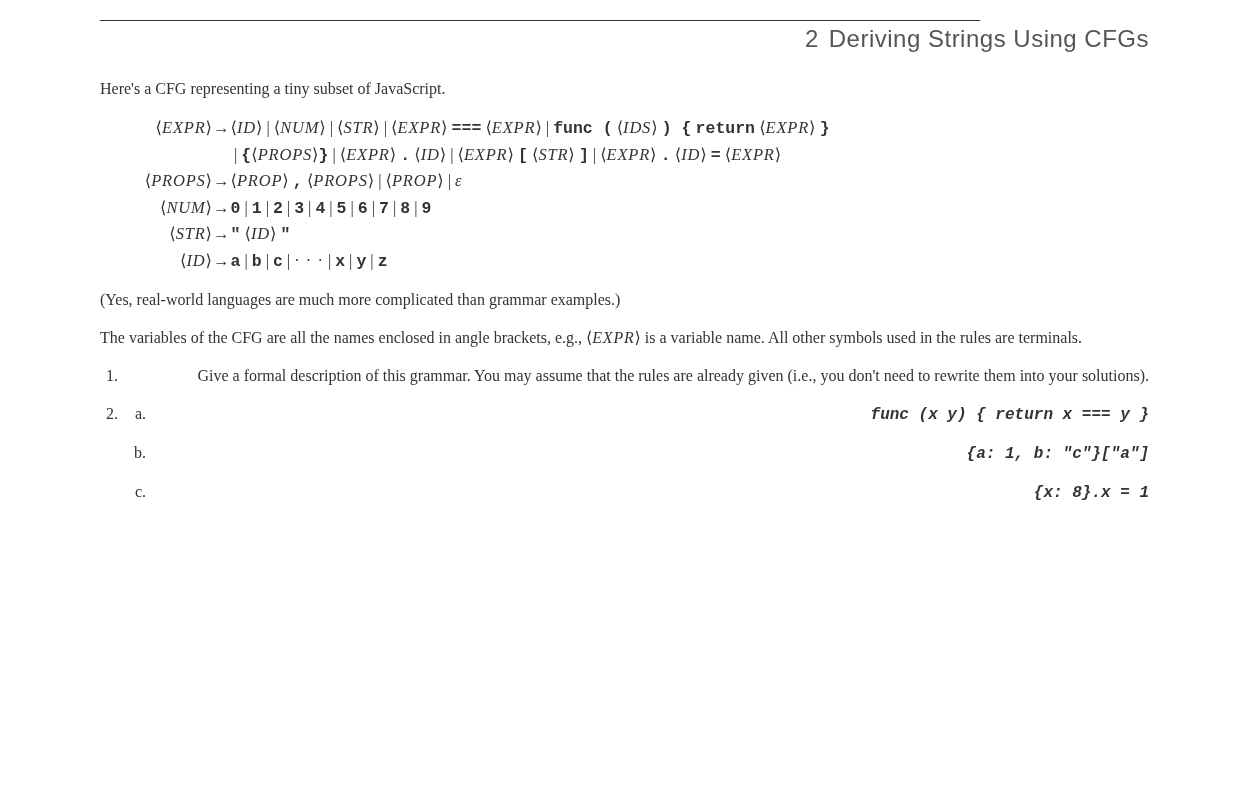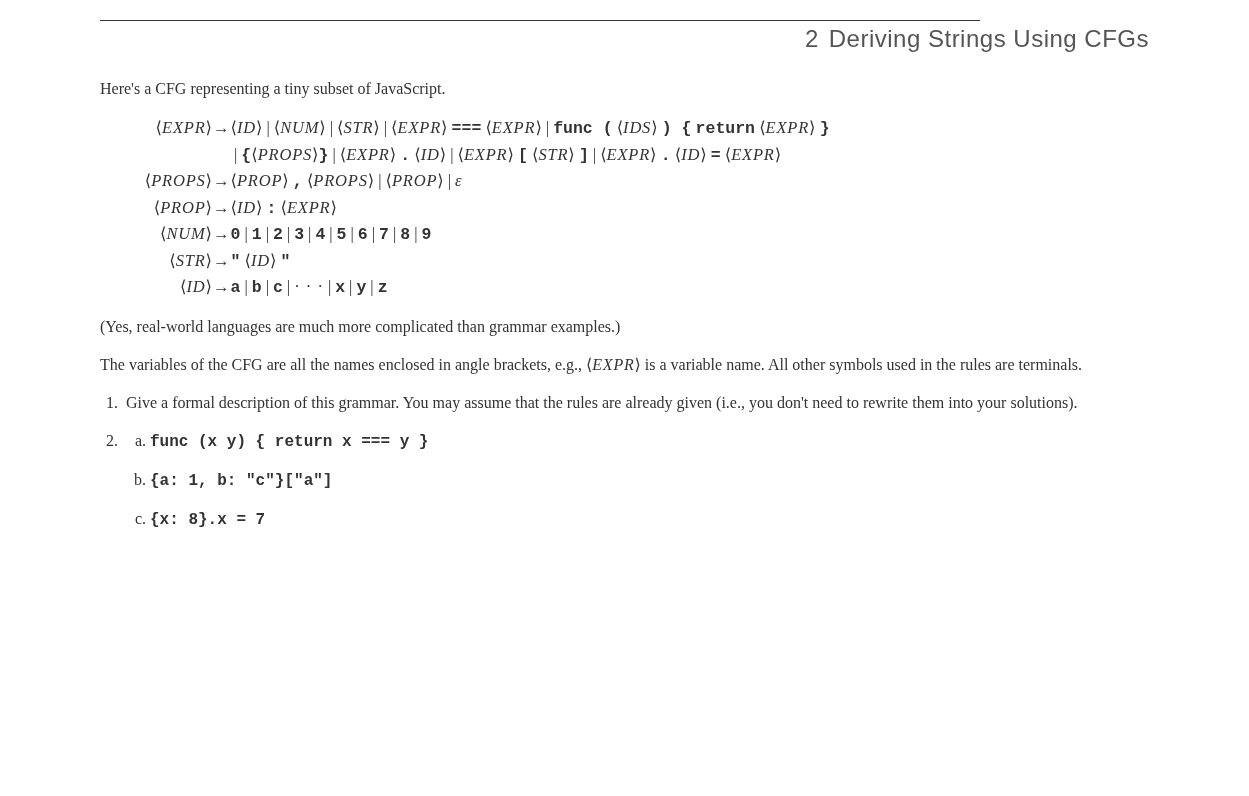--- a/index.html
+++ b/index.html
@@ -51,36 +51,37 @@
   .angle { font-style: normal; }
   .term { font-family: 'Courier New', monospace; font-style: normal; font-weight: bold; letter-spacing: 0; }
   .bar { padding: 0 4px; font-style: normal; }
   .eps { font-style: italic; }
   .dots { font-style: normal; letter-spacing: 1px; }
   .cont { padding-left: 112px; display:block;}
   .question-list {
     list-style: decimal;
     padding-left: 22px;
     margin: 0;
+    text-align: right;
   }
   .question-list > li {
     padding-left: 4px;
     margin-bottom: 14px;
     line-height: 1.5;
   }
   .sub-list {
     list-style: lower-alpha;
     padding-left: 24px;
     margin-top: 14px;
   }
   .sub-list > li {
     margin-bottom: 14px;
     font-family: Georgia, serif;
   }
-  .code { font-family: 'Courier New', monospace; font-weight: bold; }
+  .code { font-family: 'Courier New', monospace; font-weight: bold; font-style: italic; }
 </style>
 </head>
 <body>
 
 <hr class="rule-hr">
 <h2 class="section-heading">
   <span class="section-num">2</span><span>Deriving Strings Using CFGs</span>
 </h2>
 
 <p>Here's a CFG representing a tiny subset of JavaScript.</p>
@@ -92,23 +93,20 @@
   </div>
 
   <div class="grammar-row cont">
     <span class="bar">|</span><span class="term">{</span><span class="angle">⟨</span><span class="nt">PROPS</span><span class="angle">⟩</span><span class="term">}</span><span class="bar">|</span><span class="angle">⟨</span><span class="nt">EXPR</span><span class="angle">⟩</span> <span class="term">.</span> <span class="angle">⟨</span><span class="nt">ID</span><span class="angle">⟩</span><span class="bar">|</span><span class="angle">⟨</span><span class="nt">EXPR</span><span class="angle">⟩</span> <span class="term">[</span> <span class="angle">⟨</span><span class="nt">STR</span><span class="angle">⟩</span> <span class="term">]</span><span class="bar">|</span><span class="angle">⟨</span><span class="nt">EXPR</span><span class="angle">⟩</span> <span class="term">.</span> <span class="angle">⟨</span><span class="nt">ID</span><span class="angle">⟩</span> <span class="term">=</span> <span class="angle">⟨</span><span class="nt">EXPR</span><span class="angle">⟩</span>
   </div>
 
   <div class="grammar-row">
     <span class="lhs"><span class="angle">⟨</span><span class="nt">PROPS</span><span class="angle">⟩</span></span><span class="arrow">→</span><span class="angle">⟨</span><span class="nt">PROP</span><span class="angle">⟩</span> <span class="term">,</span> <span class="angle">⟨</span><span class="nt">PROPS</span><span class="angle">⟩</span><span class="bar">|</span><span class="angle">⟨</span><span class="nt">PROP</span><span class="angle">⟩</span><span class="bar">|</span><span class="eps">ε</span>
   </div>
 
-  <div class="grammar-row">
-    <span class="lhs"><span class="angle">⟨</span><span class="nt">PROP</span><span class="angle">⟩</span></span><span class="arrow">→</span><span class="angle">⟨</span><span class="nt">ID</span><span class="angle">⟩</span> <span class="term">:</span> <span class="angle">⟨</span><span class="nt">EXPR</span><span class="angle">⟩</span>
-  </div>
 
   <div class="grammar-row">
     <span class="lhs"><span class="angle">⟨</span><span class="nt">NUM</span><span class="angle">⟩</span></span><span class="arrow">→</span><span class="term">0</span><span class="bar">|</span><span class="term">1</span><span class="bar">|</span><span class="term">2</span><span class="bar">|</span><span class="term">3</span><span class="bar">|</span><span class="term">4</span><span class="bar">|</span><span class="term">5</span><span class="bar">|</span><span class="term">6</span><span class="bar">|</span><span class="term">7</span><span class="bar">|</span><span class="term">8</span><span class="bar">|</span><span class="term">9</span>
   </div>
 
   <div class="grammar-row">
     <span class="lhs"><span class="angle">⟨</span><span class="nt">STR</span><span class="angle">⟩</span></span><span class="arrow">→</span><span class="term">"</span> <span class="angle">⟨</span><span class="nt">ID</span><span class="angle">⟩</span> <span class="term">"</span>
   </div>
 
 
@@ -123,16 +121,16 @@
 <p>
   <span>The variables of the CFG are all the names enclosed in angle brackets, e.g., </span><span class="angle">⟨</span><span class="nt">EXPR</span><span class="angle">⟩</span><span> is a variable name. All other symbols used in the rules are terminals.</span>
 </p>
 
 <ol class="question-list">
   <li>Give a formal description of this grammar. You may assume that the rules are already given (i.e., you don't need to rewrite them into your solutions).</li>
   <li>
     <ol class="sub-list">
       <li><span class="code">func (x y) { return x === y }</span></li>
       <li><span class="code">{a: 1, b: "c"}["a"]</span></li>
-      <li><span class="code">{x: 8}.x = 7</span></li>
+      <li><span class="code">{x: 8}.x = 1</span></li>
     </ol>
   </li>
 </ol>
 
 </body></html>

